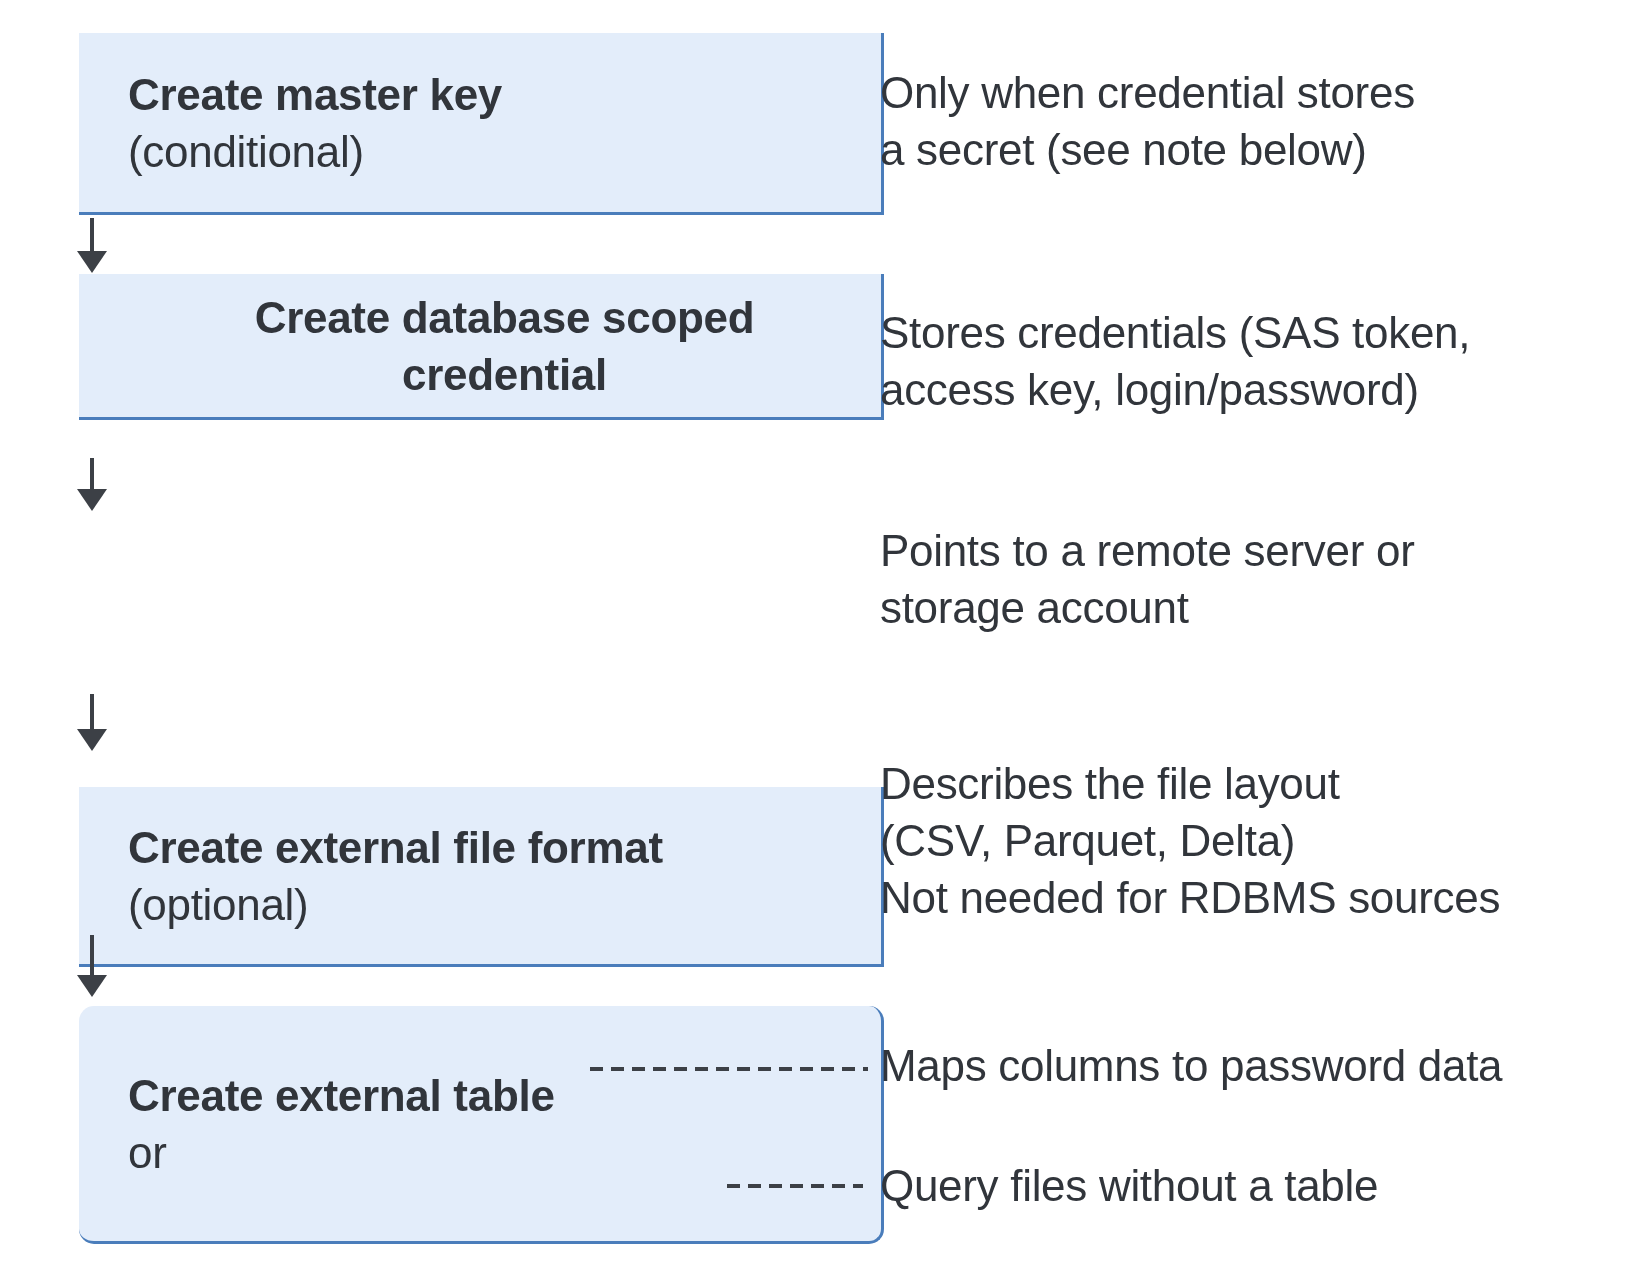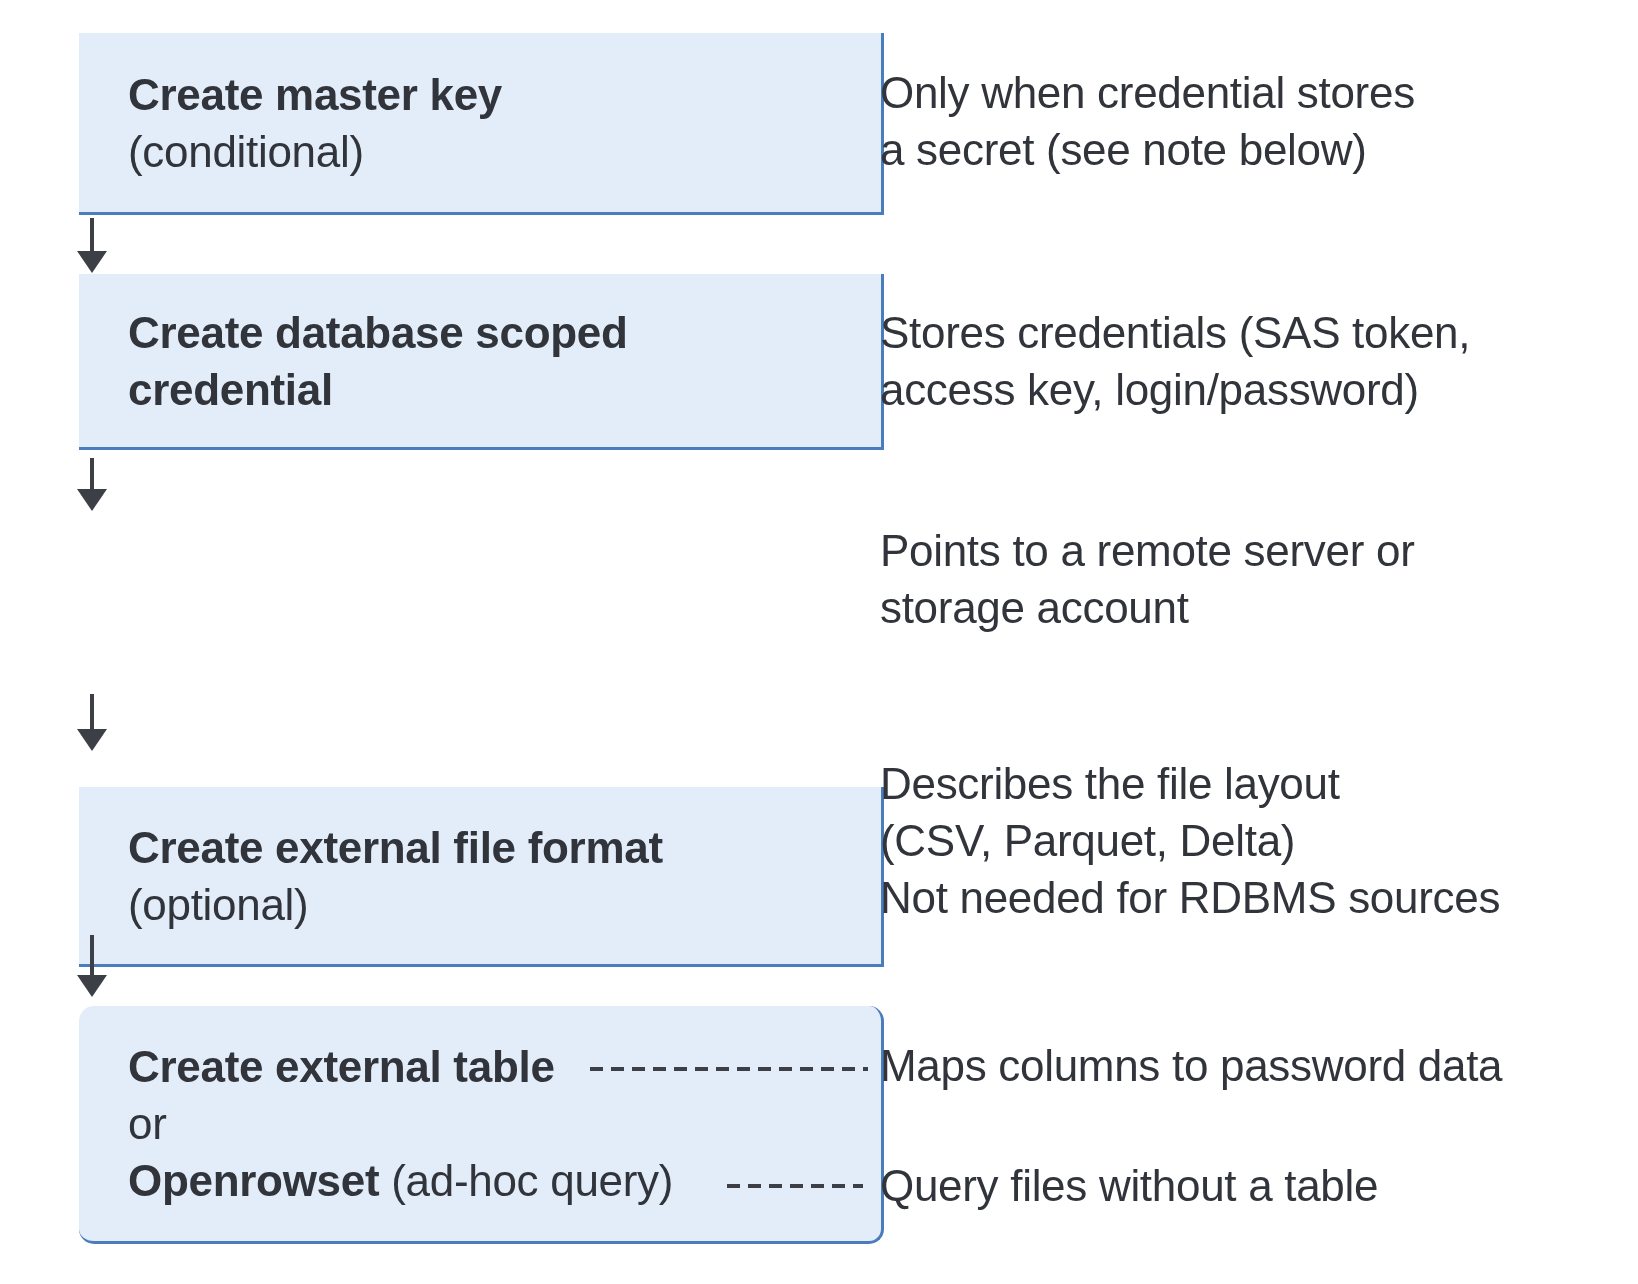--- a/index.html
+++ b/index.html
@@ -23,21 +23,21 @@
     position:absolute;left:40px;width:805px;
     background:var(--box-fill);
     border-right:3px solid var(--box-border);
     border-bottom:3px solid var(--box-border);
     box-sizing:border-box;
     display:flex;flex-direction:column;justify-content:center;
     padding-left:49px;
     margin-left:39px;
   }
   #box1{top:33px;height:182px;}
-  #box2{top:274px;height:176px;}
+  #box2{top:274px;height:146px;align-items:center;}
   #box3{top:512px;height:179px;}
   #box4{top:787px;height:180px;}
   #box5{top:1006px;height:238px;border-radius:15px;}
   .b{font-weight:700;}
   .arrow{position:absolute;left:77px;width:30px;}
   #arrow1{top:218px;height:55px;}
   #arrow2{top:458px;height:53px;}
   #arrow3{top:694px;height:57px;}
   #arrow4{top:935px;height:62px;}
   .arrow .stem{
@@ -101,21 +101,20 @@
   </div>
 
   <div class="arrow" id="arrow4">
     <div class="stem"></div>
     <div class="head"></div>
   </div>
 
   <div class="box" id="box5">
     <div><span class="b">Create external table</span></div>
     <div><span>or</span></div>
-    <div><span class="b">Openrowset</span><span> (ad-hoc query)</span></div>
   </div>
 
   <div class="dash" id="dash1"></div>
   <div class="dash" id="dash2"></div>
 
   <div class="note" id="note1">
     <div>Only when credential stores</div>
     <div>a secret (see note below)</div>
   </div>
 

